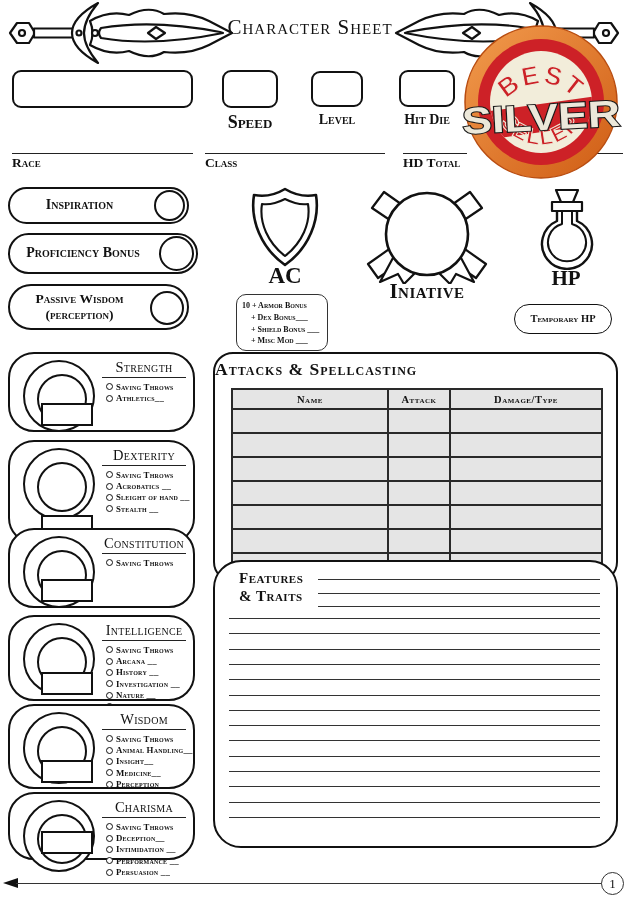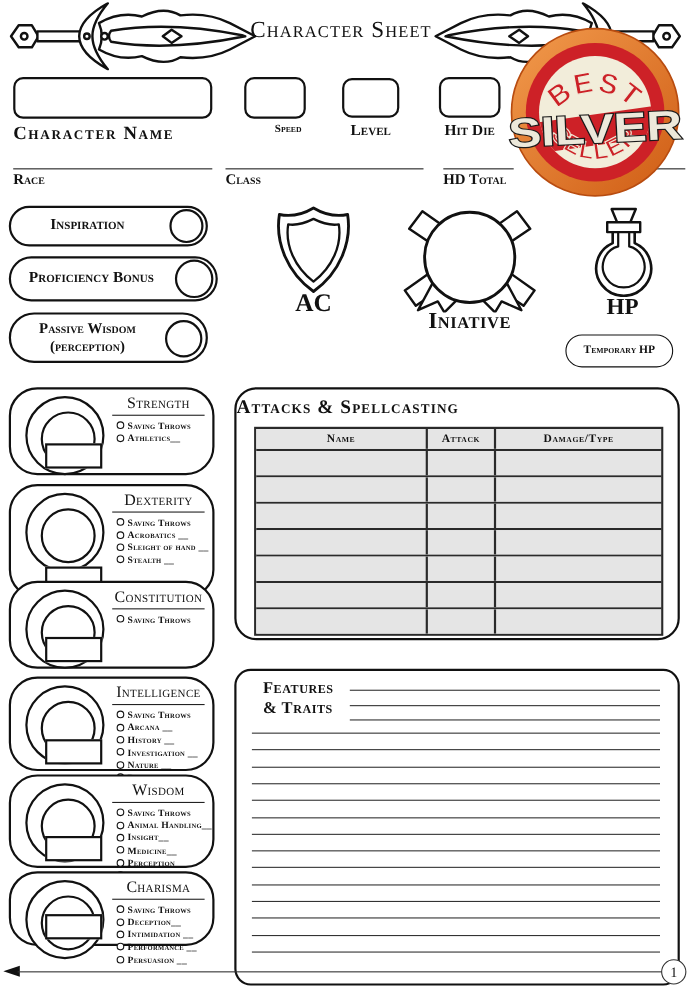--- a/index.html
+++ b/index.html
@@ -39,21 +39,21 @@
   #attacks-box{position:absolute;left:213px;top:352px;width:405px;height:230px;border:2.2px solid #111;border-radius:20px;background:#fff}
   #attacks-title{position:absolute;left:0;right:0;top:5px;text-align:left;font-size:17.5px;font-weight:700;font-variant:small-caps;letter-spacing:1px}
   #attacks-table{position:absolute;left:16px;top:34px;width:372px;border:2px solid #2a2a2a}
   .atk-row{display:flex;border-top:2px solid #2a2a2a}
   .atk-row:first-child{border-top:none}
   .atk-cell{border-left:2px solid #2a2a2a;height:22px;flex:none;background:#e5e5e5}
   .atk-cell:first-child{border-left:none}
   .c0{width:154px}.c1{width:62px}.c2{width:152px}
   .hcell{height:18px;display:flex;align-items:center;justify-content:center;font-size:10.5px;font-weight:700;font-variant:small-caps;letter-spacing:.5px}
   
-  #features-box{position:absolute;left:213px;top:608px;width:405px;height:288px;border:2.2px solid #111;border-radius:15px;background:#fff}
+  #features-box{position:absolute;left:213px;top:560px;width:405px;height:288px;border:2.2px solid #111;border-radius:28px;background:#fff}
   .f-lbl{position:absolute;left:24px;font-size:15px;font-weight:700;font-variant:small-caps;letter-spacing:.5px}
   .fline{position:absolute;border-top:1.6px solid #333;height:0}
   .fline.short{left:103px;right:16px}
   .fline.full{left:14px;right:16px}
   
   #footer-line{position:absolute;left:16px;top:883px;width:586px;border-top:1.6px solid #333}
   #footer-arrow{position:absolute;left:3px;top:878px;width:0;height:0;border-top:5.5px solid transparent;border-bottom:5.5px solid transparent;border-right:15px solid #111}
   #page-circle{position:absolute;left:601px;top:872px;width:23px;height:23px;border:1.6px solid #333;border-radius:50%;display:flex;align-items:center;justify-content:center;font-size:13px;background:#fff}
   
   #title{position:absolute;left:170px;top:15px;width:280px;text-align:center;font-size:21px;font-weight:400;font-variant:small-caps;letter-spacing:1px}
@@ -88,24 +88,23 @@
       <path d="M97,26 Q150,17 216,30 L219,31 Q150,45 97,36 Q93,31 97,26 Z"></path>
       <circle cx="75" cy="31" r="2.5"></circle>
       <circle cx="91" cy="31" r="3"></circle>
       <polygon points="152,25 161,31 152,37 144,31"></polygon>
     </g>
   </svg>
 
   <div id="title">Character Sheet</div>
 
   <div class="box" style="left:12px;top:70px;width:181px;height:38px"></div>
-  <div class="lbl" style="left:12px;top:111px;font-size:17px;letter-spacing:1.5px">Character Name</div>
 
   <div class="box" style="left:222px;top:70px;width:56px;height:38px"></div>
-  <div class="lbl ctr" style="left:224px;top:112px;width:76px;font-size:10px">Speed</div>
+  <div class="lbl ctr" style="left:212px;top:112px;width:76px;font-size:18px">Speed</div>
 
   <div class="box" style="left:311px;top:71px;width:52px;height:36px"></div>
   <div class="lbl ctr" style="left:301px;top:112px;width:72px;font-size:14px">Level</div>
 
   <div class="box" style="left:399px;top:70px;width:56px;height:37px"></div>
   <div class="lbl ctr" style="left:389px;top:112px;width:76px;font-size:14px">Hit Die</div>
 
   <div class="hline" style="left:12px;top:153px;width:181px"></div>
   <div class="lbl" style="left:12px;top:155px;font-size:13.5px">Race</div>
 
@@ -133,20 +132,26 @@
     <div class="circ" style="right:3px;top:5px;width:34px;height:34px"></div>
   </div>
 
   <svg class="abs" style="left:246px;top:186px" width="78" height="82" viewBox="0 0 78 82">
     <g fill="#fff" stroke="#111" stroke-linejoin="round">
       <path stroke-width="2.6" d="M39,3 C49,9 60,11 70,9 C74,34 63,62 39,79 C15,62 4,34 8,9 C18,11 29,9 39,3 Z"></path>
       <path stroke-width="2.1" d="M39,13 C47,17 56,19 62,18 C65,37 56,57 39,70 C22,57 13,37 16,18 C22,19 31,17 39,13 Z"></path>
     </g>
   </svg>
   <div class="lbl ctr" style="left:250px;top:263px;width:70px;font-size:23px">AC</div>
+  <div id="acbox">
+      <div class="ac-line">10 + Armor Bonus</div>
+      <div class="ac-line ind">+ Dex Bonus___</div>
+      <div class="ac-line ind">+ Shield Bonus ___</div>
+      <div class="ac-line ind">+ Misc Mod ___</div>
+    </div>
 
   <svg class="abs" style="left:362px;top:182px" width="130" height="102" viewBox="0 0 130 102">
     <g fill="#fff" stroke="#111" stroke-width="2.2" stroke-linejoin="round">
       <path d="M10,26 L22,10 L124,82 L114,96 Z"></path>
       <path d="M120,26 L108,10 L6,82 L16,96 Z"></path>
       <path d="M32,74 L18,100 L36,92 L42,102 L52,92 L46,82 Z"></path>
       <path d="M98,74 L112,100 L94,92 L88,102 L78,92 L84,82 Z"></path>
       <circle cx="65" cy="52" r="41" stroke-width="2.6"></circle>
     </g>
   </svg>

